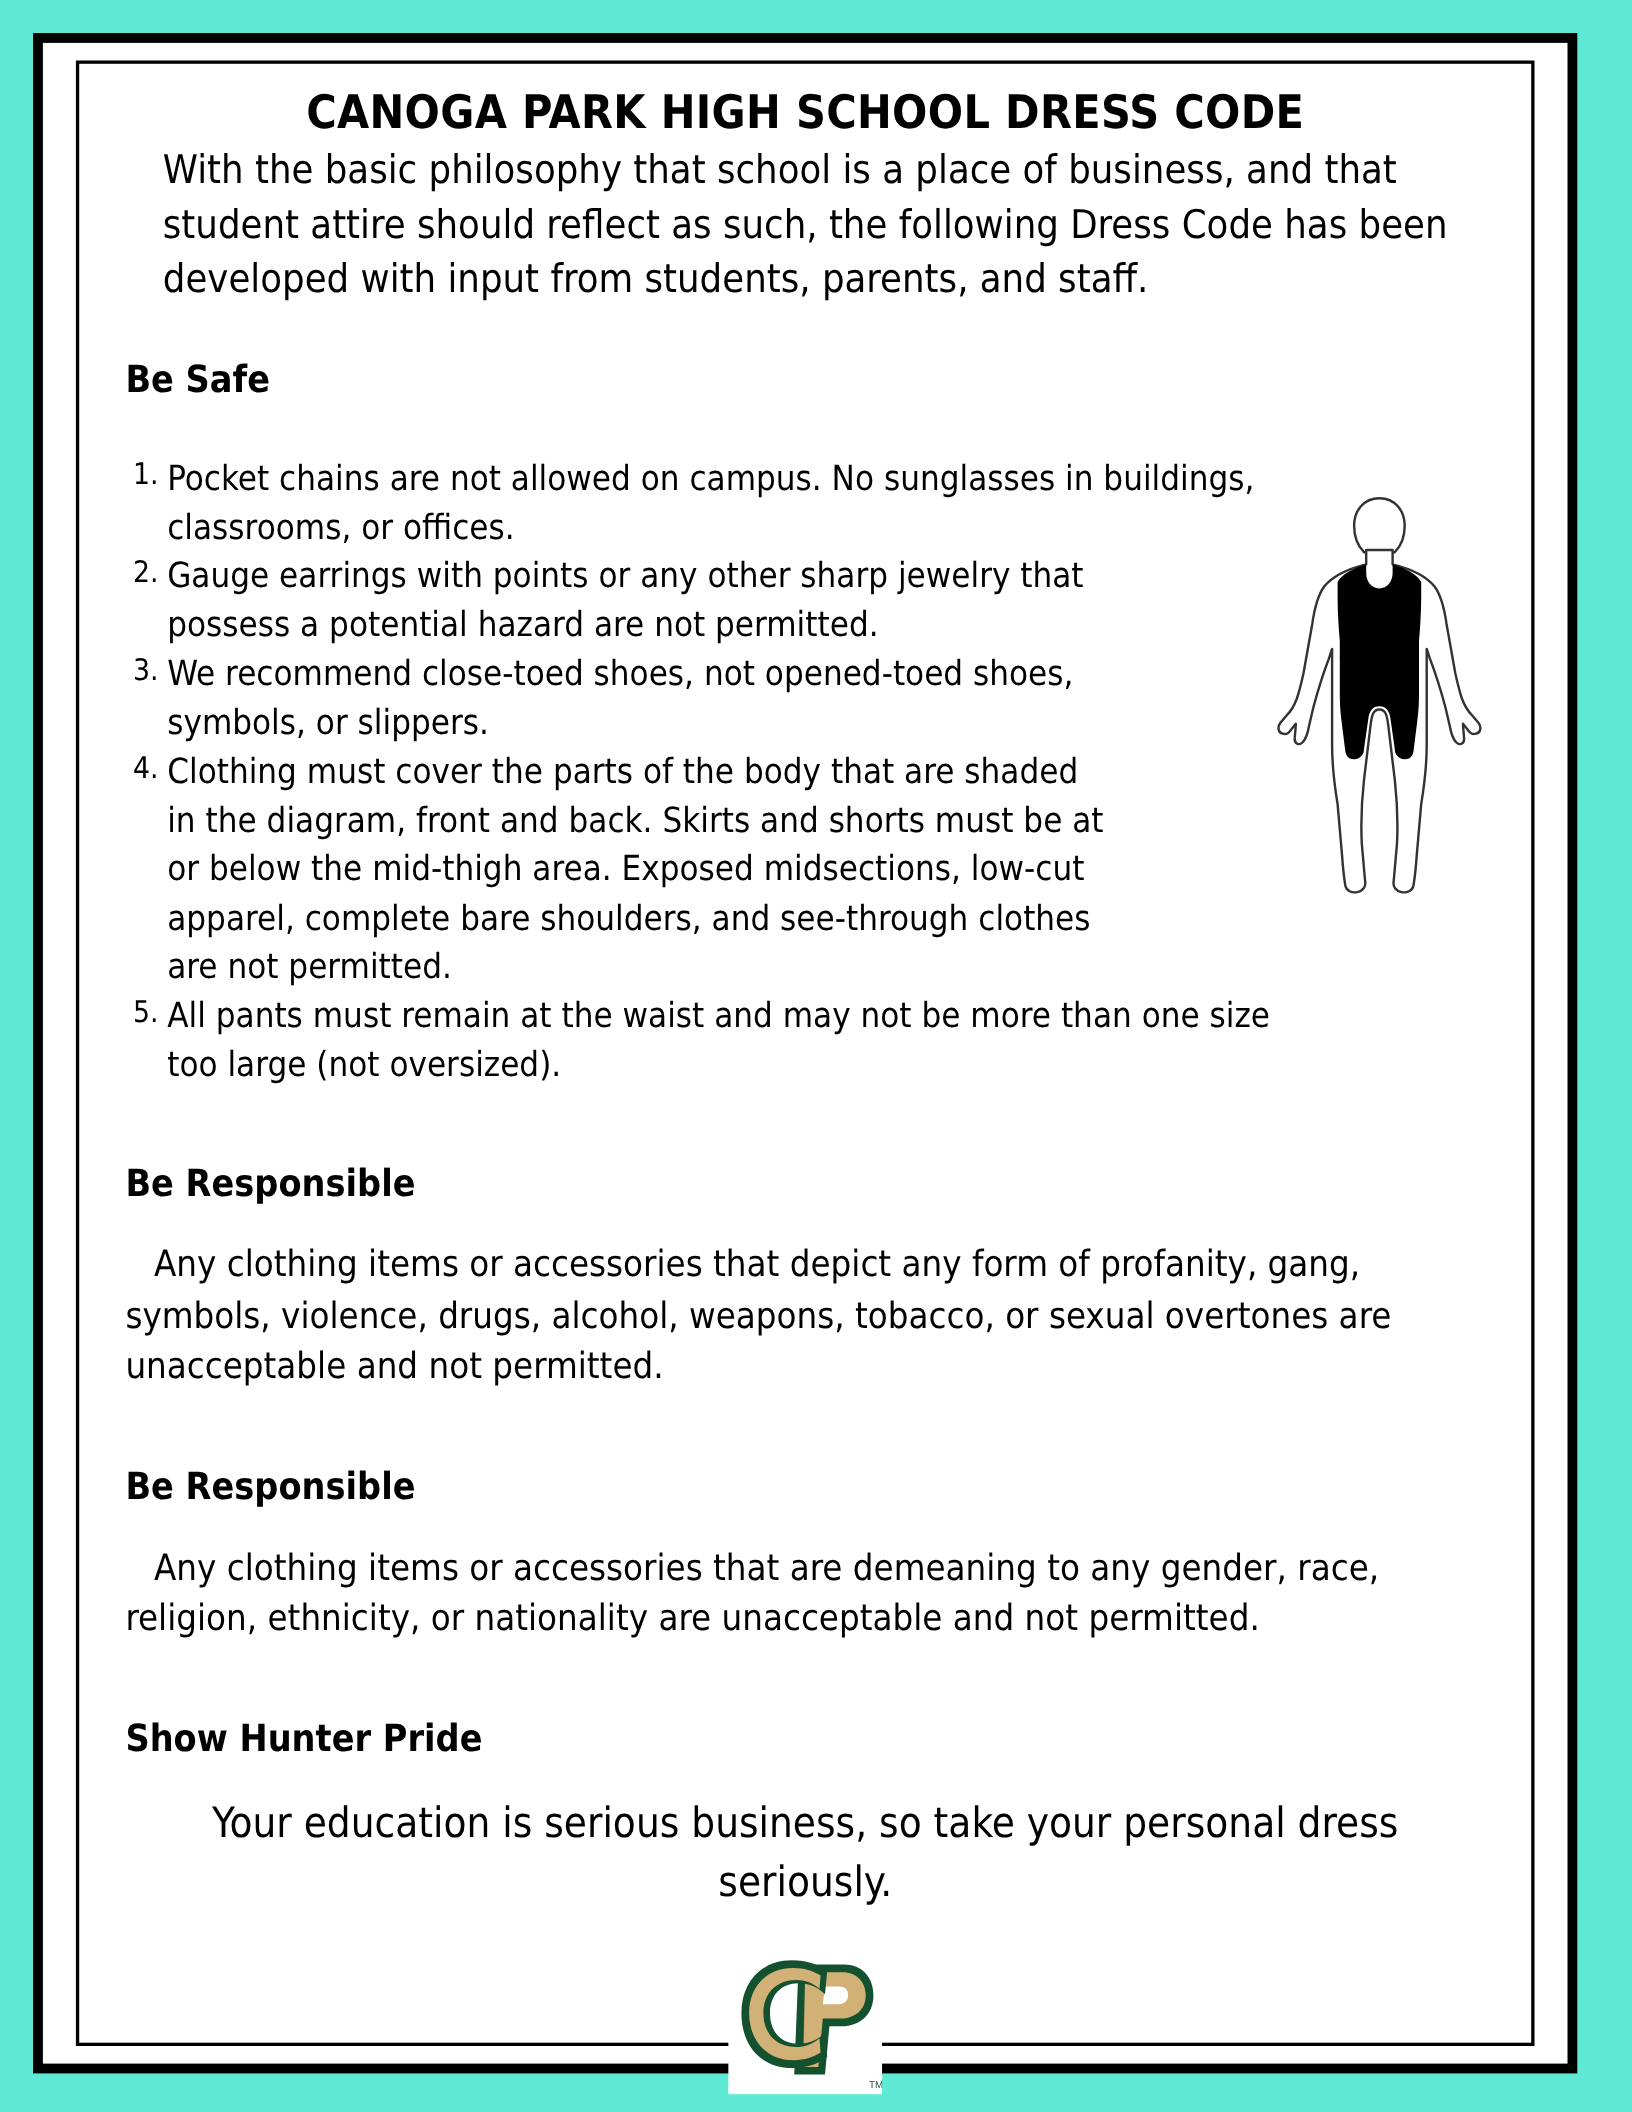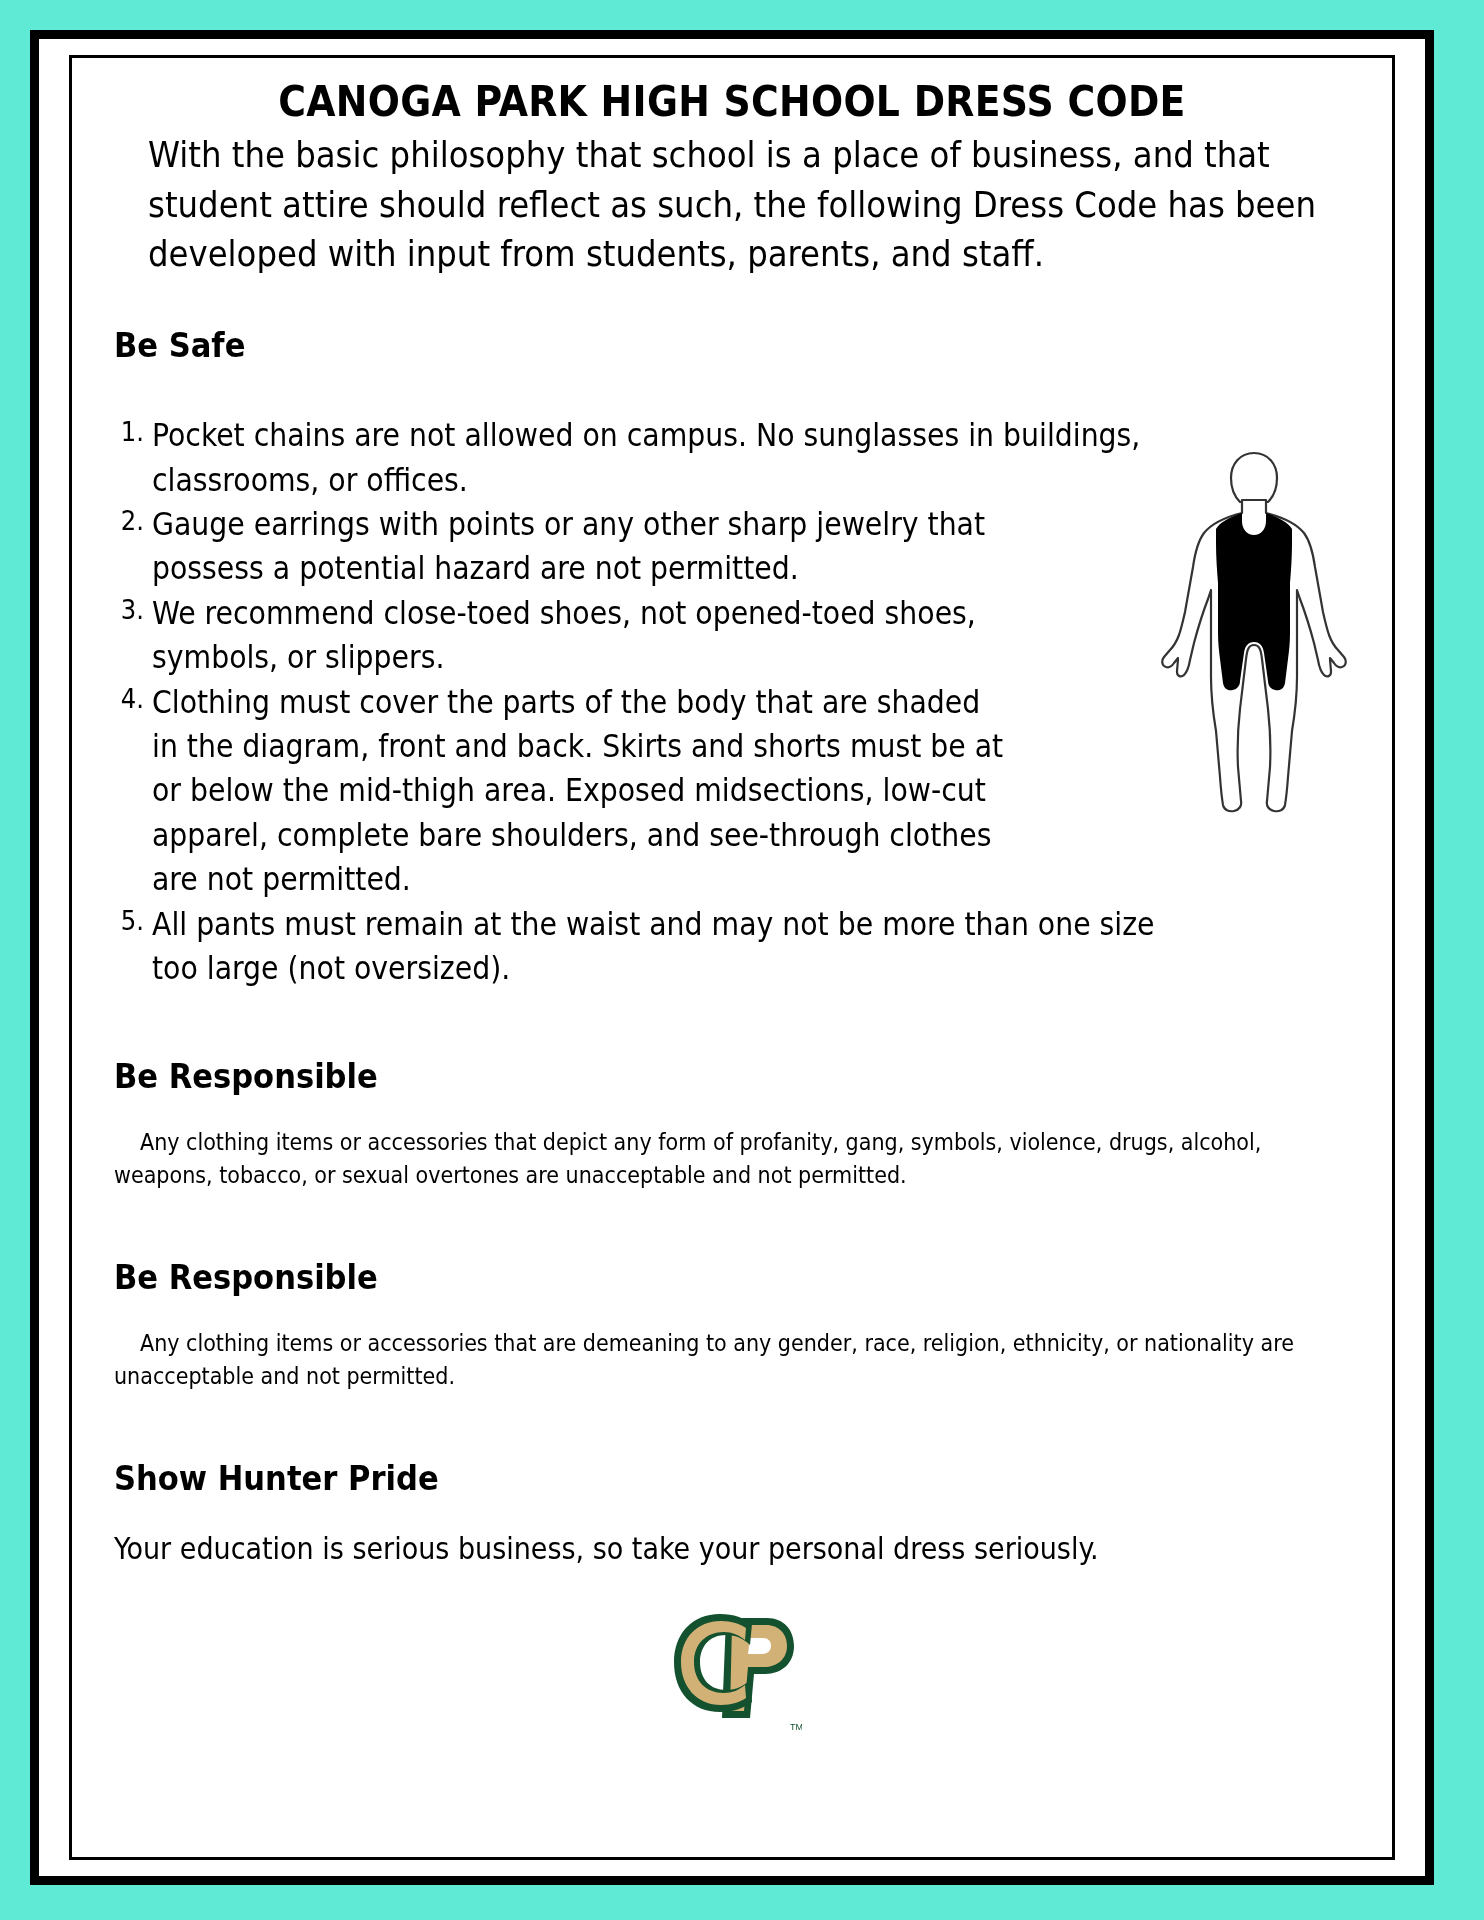--- a/index.html
+++ b/index.html
@@ -72,32 +72,32 @@
   .section-head {
     font-family: "DejaVu Sans Condensed", "Liberation Sans Narrow", "Liberation Sans", sans-serif;
     font-weight: bold;
     font-size: 34px;
     text-align: left;
     margin: 0;
     padding: 0;
   }
   .body-para {
     font-family: "DejaVu Sans Condensed", "Liberation Sans Narrow", "Liberation Sans", sans-serif;
-    font-size: 23px;
+    font-size: 33px;
     line-height: 1.41;
     text-align: left;
     margin: 0;
     padding: 0;
     text-indent: 26px;
   }
   .closing-line {
     font-family: "DejaVu Sans Condensed", "Liberation Sans Narrow", "Liberation Sans", sans-serif;
-    font-size: 30px;
+    font-size: 38px;
     line-height: 1.41;
-    text-align: left;
+    text-align: center;
     margin: 0;
   }
 
   
   .safe-block {
     position: relative;
     margin-top: 18px;
   }
   ol.rules {
     list-style: none;

